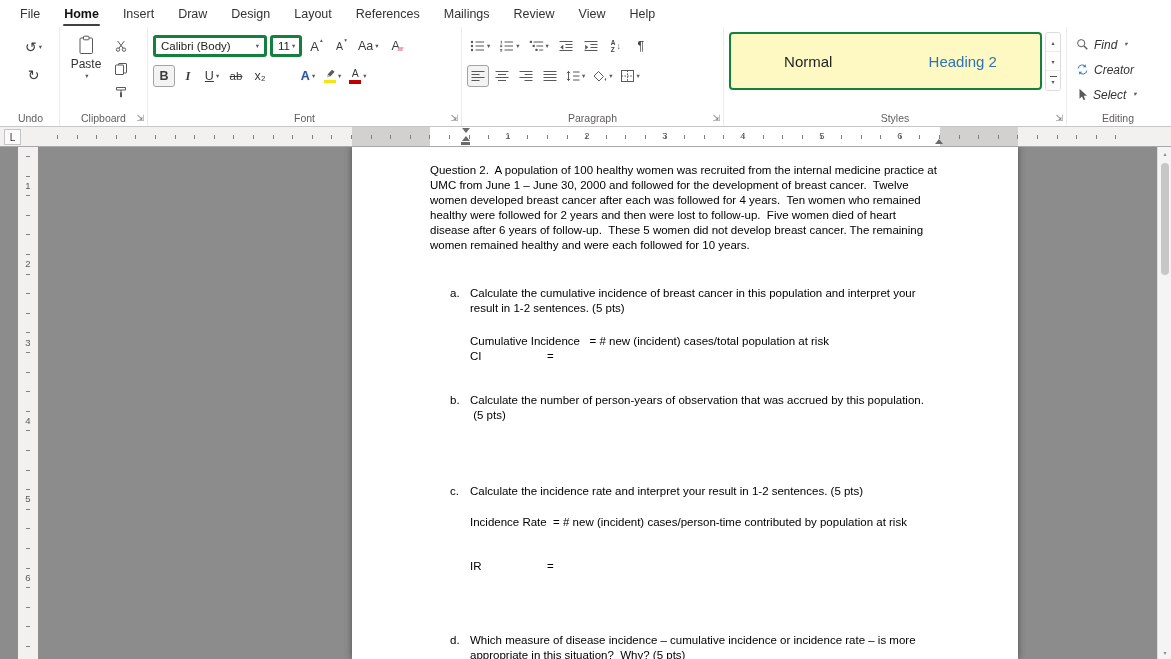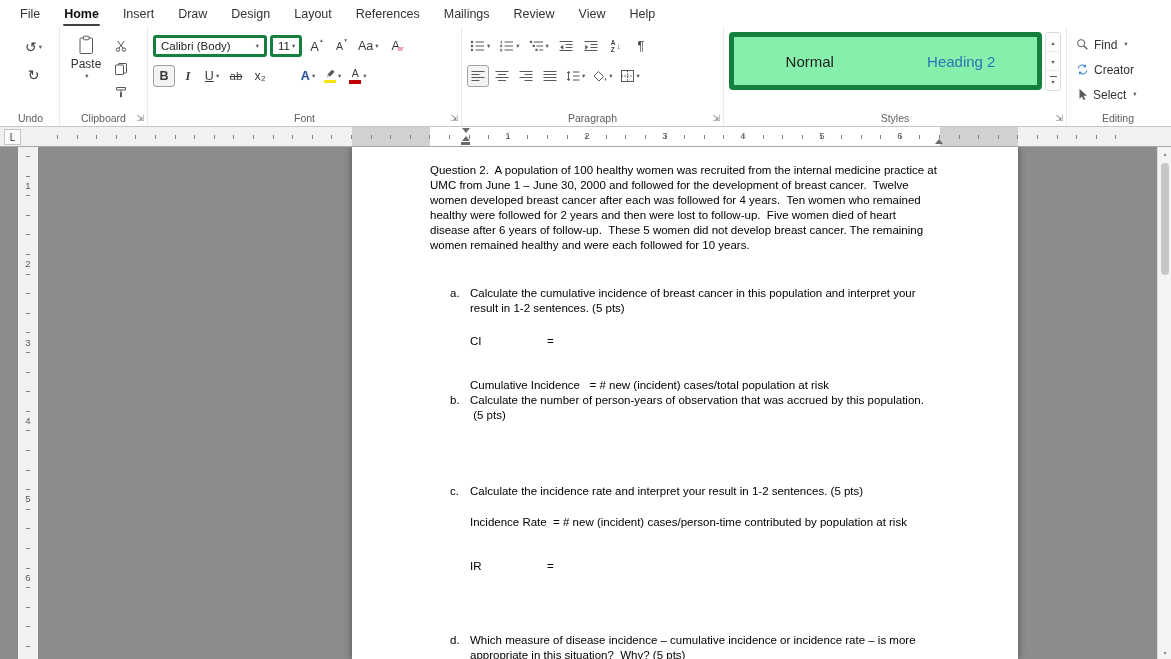--- a/index.html
+++ b/index.html
@@ -49,30 +49,30 @@
   .stack { display: inline-flex; flex-direction: column; align-items: center; gap: 1.5px; line-height: 1; }
   .colA { font-size: 10.5px; }
   .bar { width: 12px; height: 3.5px; } .bar-red { background: #c00000; } .bar-yel { background: #f6e40e; }
 
   .sort-ic { display: inline-flex; align-items: center; gap: 1px; }
   .sort-let { display: flex; flex-direction: column; font-size: 6.5px; font-weight: 700; line-height: 1.1; color: #444; }
   .sort-arrow { font-size: 9px; color: #595959; }
   .pilc { font-size: 12.5px; color: #444; }
 
   .g-styles .gc { display: flex; align-items: flex-start; padding-top: 2px; }
-  .gallery { flex: 1; height: 58px; border: 5px solid #15803d; border-radius: 4px; background: #86efac; display: flex; overflow: hidden; }
+  .gallery { flex: 1; height: 58px; border: 2px solid #15803d; border-radius: 4px; background: #fef9c3; display: flex; overflow: hidden; }
   .gitem { flex: 1; display: flex; align-items: center; justify-content: center; font-size: 15px; color: #1f1f1f; }
   .gitem.h2 { color: #2e74b5; }
   .sarr { display: flex; flex-direction: column; margin-left: 3px; border: 1px solid #dcdcdc; border-radius: 3px; overflow: hidden; }
   .sarr-btn { width: 14px; height: 19px; display: flex; flex-direction: column; align-items: center; justify-content: center; font-size: 6px; color: #555; border-bottom: 1px solid #ececec; background: #fdfdfd; }
   .sarr-btn:last-child { border-bottom: none; }
   .morebar { width: 7px; height: 1px; background: #555; margin-bottom: 1.5px; }
 
   .g-edit .gc { display: flex; flex-direction: column; padding: 3px 0 0 4px; gap: 2px; }
-  .erow { display: flex; align-items: center; gap: 5px; height: 23px; font-size: 12px; color: #333; }
+  .erow { display: flex; align-items: center; gap: 5px; height: 23px; font-size: 12px; color: #333; font-style: italic; }
 
   
   .rulerband { position: relative; height: 20px; background: #f2f1f0; border-bottom: 1px solid #a8a8a8; }
   .rb-ml { position: absolute; top: 0; bottom: 0; left: 352px; width: 78px; background: #d2d1d0; }
   .rb-mr { position: absolute; top: 0; bottom: 0; left: 940px; width: 78px; background: #d2d1d0; }
   .rb-text { position: absolute; top: 0; bottom: 0; left: 430px; width: 510px; background: #fff; }
   .rb-ticks { position: absolute; left: 57px; width: 1060px; top: 8px; height: 4px;
     background: repeating-linear-gradient(to right, #808080 0 1px, transparent 1px 19.6px); }
   .rb-num { position: absolute; top: 3px; transform: translateX(-50%); font-size: 9.5px; color: #595959; }
   .tabsel { position: absolute; left: 4px; top: 2px; width: 17px; height: 16px; background: #fbfbfb; border: 1px solid #c4c4c4; display: flex; align-items: flex-end; justify-content: center; padding-bottom: 1px; font-size: 10px; color: #333; line-height: 1; }
@@ -425,22 +425,22 @@
   </div>
 
   <div class="page" data-interactable="true">
     <p class="m-p1" data-interactable="false"><span class="u" data-interactable="false">Question 2</span><span data-interactable="false">.  A population of 100 healthy women was recruited from the internal medicine practice at UMC from June 1 – June 30, </span><span class="u" data-interactable="false">2000</span><span data-interactable="false"> and followed for the development of breast cancer.  Twelve women developed breast cancer after each was followed for 4 years.  Ten women who remained healthy were followed for 2 years and then were lost to follow-up.  Five women died of heart disease after 6 years of follow-up.  These 5 women did not develop breast cancer. The remaining women remained healthy and were each followed for 10 years.</span></p>
 
     <div class="li m-ia" data-interactable="false">
       <span class="li-marker" data-interactable="false">a.</span>
       <p class="li-text" data-interactable="false"><span data-interactable="false">Calculate the cumulative incidence of breast cancer in this population and interpret your result in 1-2 sentences. </span><span class="b" data-interactable="false">(5 pts)</span></p>
     </div>
 
+    <p class="formula b" data-interactable="false">Cumulative Incidence   = # new (incident) cases/total population at risk</p>
     <p class="formula b m-cie" data-interactable="false"><span class="abbr" data-interactable="false">CI</span><span data-interactable="false">=</span></p>
-    <p class="formula b" data-interactable="false">Cumulative Incidence   = # new (incident) cases/total population at risk</p>
 
     <div class="li m-ib" data-interactable="false">
       <span class="li-marker" data-interactable="false">b.</span>
       <p class="li-text" data-interactable="false"><span data-interactable="false">Calculate the number of person-years of observation that was accrued by this population.</span><br><span class="b" data-interactable="false"> (5 pts)</span></p>
     </div>
 
     <div class="li m-ic" data-interactable="false">
       <span class="li-marker" data-interactable="false">c.</span>
       <p class="li-text" data-interactable="false"><span data-interactable="false">Calculate the incidence rate and interpret your result in 1-2 sentences. </span><span class="b" data-interactable="false">(5 pts)</span></p>
     </div>

